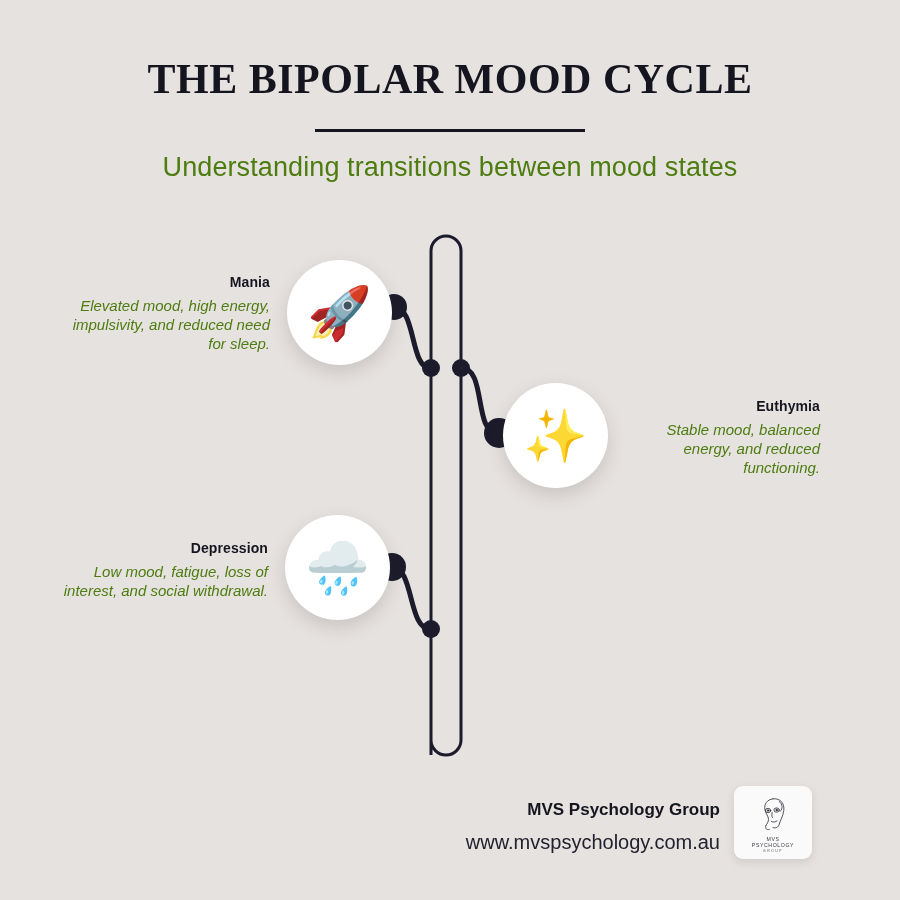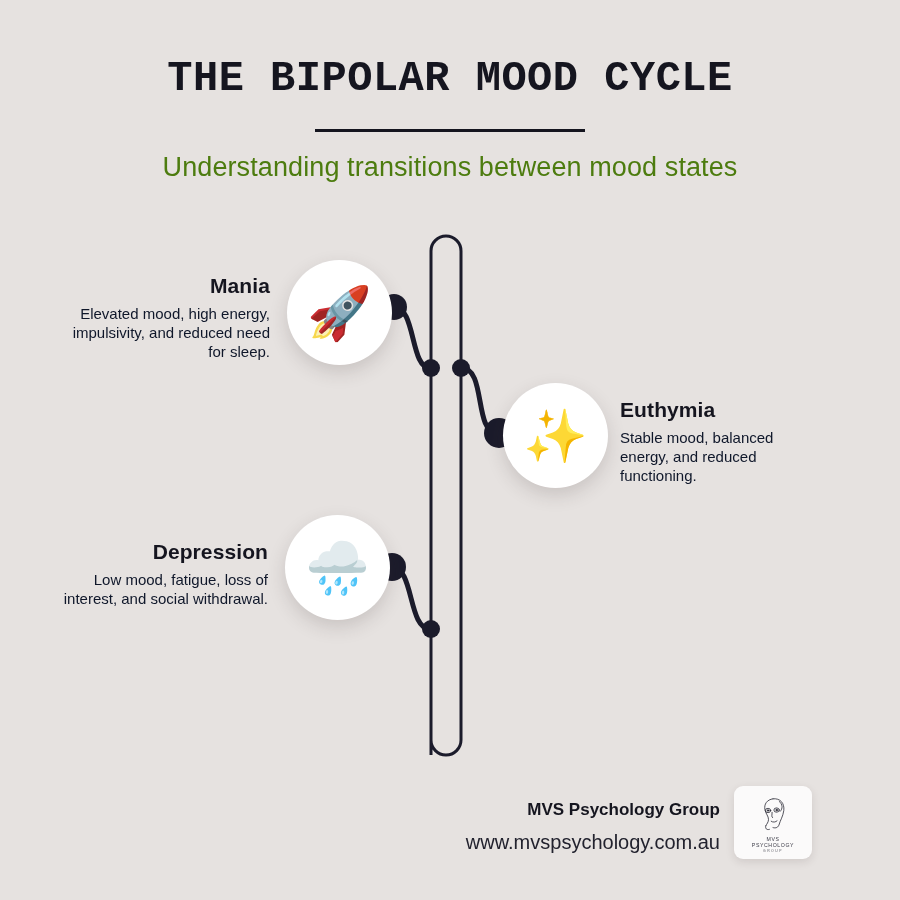--- a/index.html
+++ b/index.html
@@ -15,21 +15,21 @@
   #stage { position:absolute; inset:0; width:900px; height:900px; }
 
   
   .title {
     position:absolute; left:0; top:55px; width:900px;
     text-align:center;
     font-size:42px;
     font-weight:bold;
     letter-spacing:0.5px;
     color:#15151f;
-    font-family:Liberation Mono, monospace;
+    font-family:Liberation Serif, serif;
   }
   .divider {
     position:absolute; left:315px; top:129px;
     width:270px; height:3px;
     background:#15151f;
   }
   .subtitle {
     position:absolute; left:0; top:152px; width:900px;
     text-align:center;
     font-size:27px;
@@ -52,28 +52,28 @@
   }
   .node-emoji {
     font-size:52px;
     line-height:1;
     user-select:none;
   }
 
   
   .node-text { position:absolute; z-index:4; }
   .node-title {
-    font-size:21px; font-weight:bold; color:#15151f;
+    font-size:14px; font-weight:bold; color:#15151f;
     margin-bottom:6px; letter-spacing:0.1px;
   }
   .node-desc {
-    font-size:15px; color:#0f172a; line-height:1.28;
+    font-size:15px; color:#4d7c0f; line-height:1.28;font-style:italic;
   }
   .align-right { text-align:right; }
-  .align-left  { text-align:left; }
+  .align-left  { text-align:right; }
 
   
   .footer-brand {
     position:absolute; right:180px; top:800px;
     text-align:left;
     font-size:17px; font-weight:bold; color:#15151f;
   }
   .footer-url {
     position:absolute; right:180px; top:831px;
     text-align:right;

